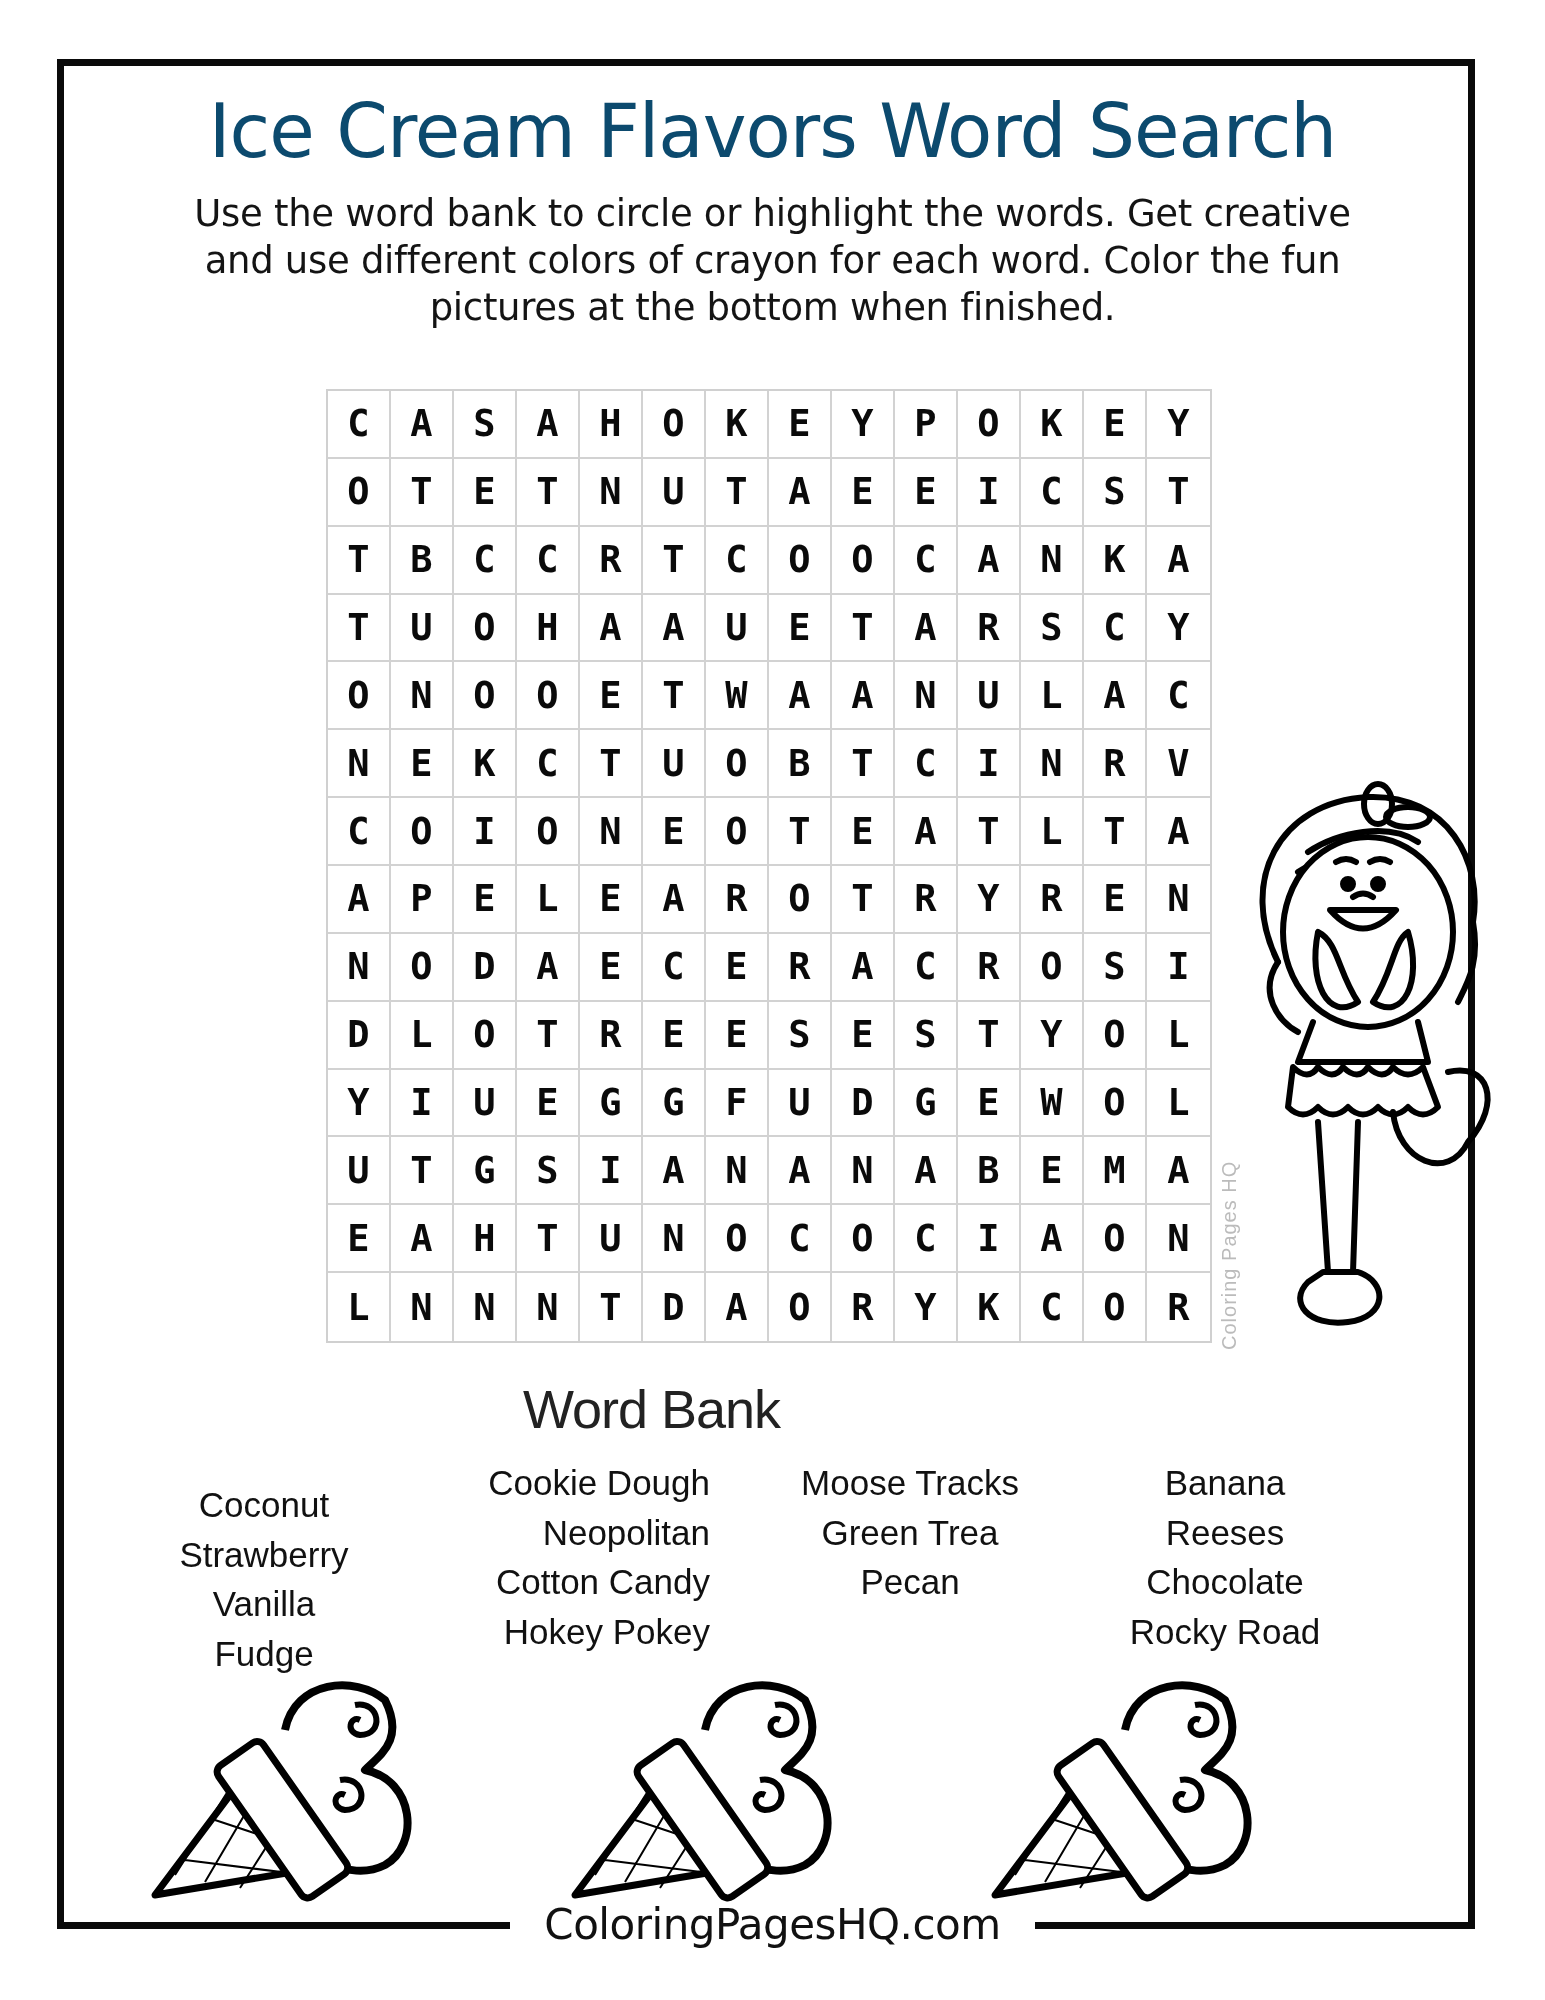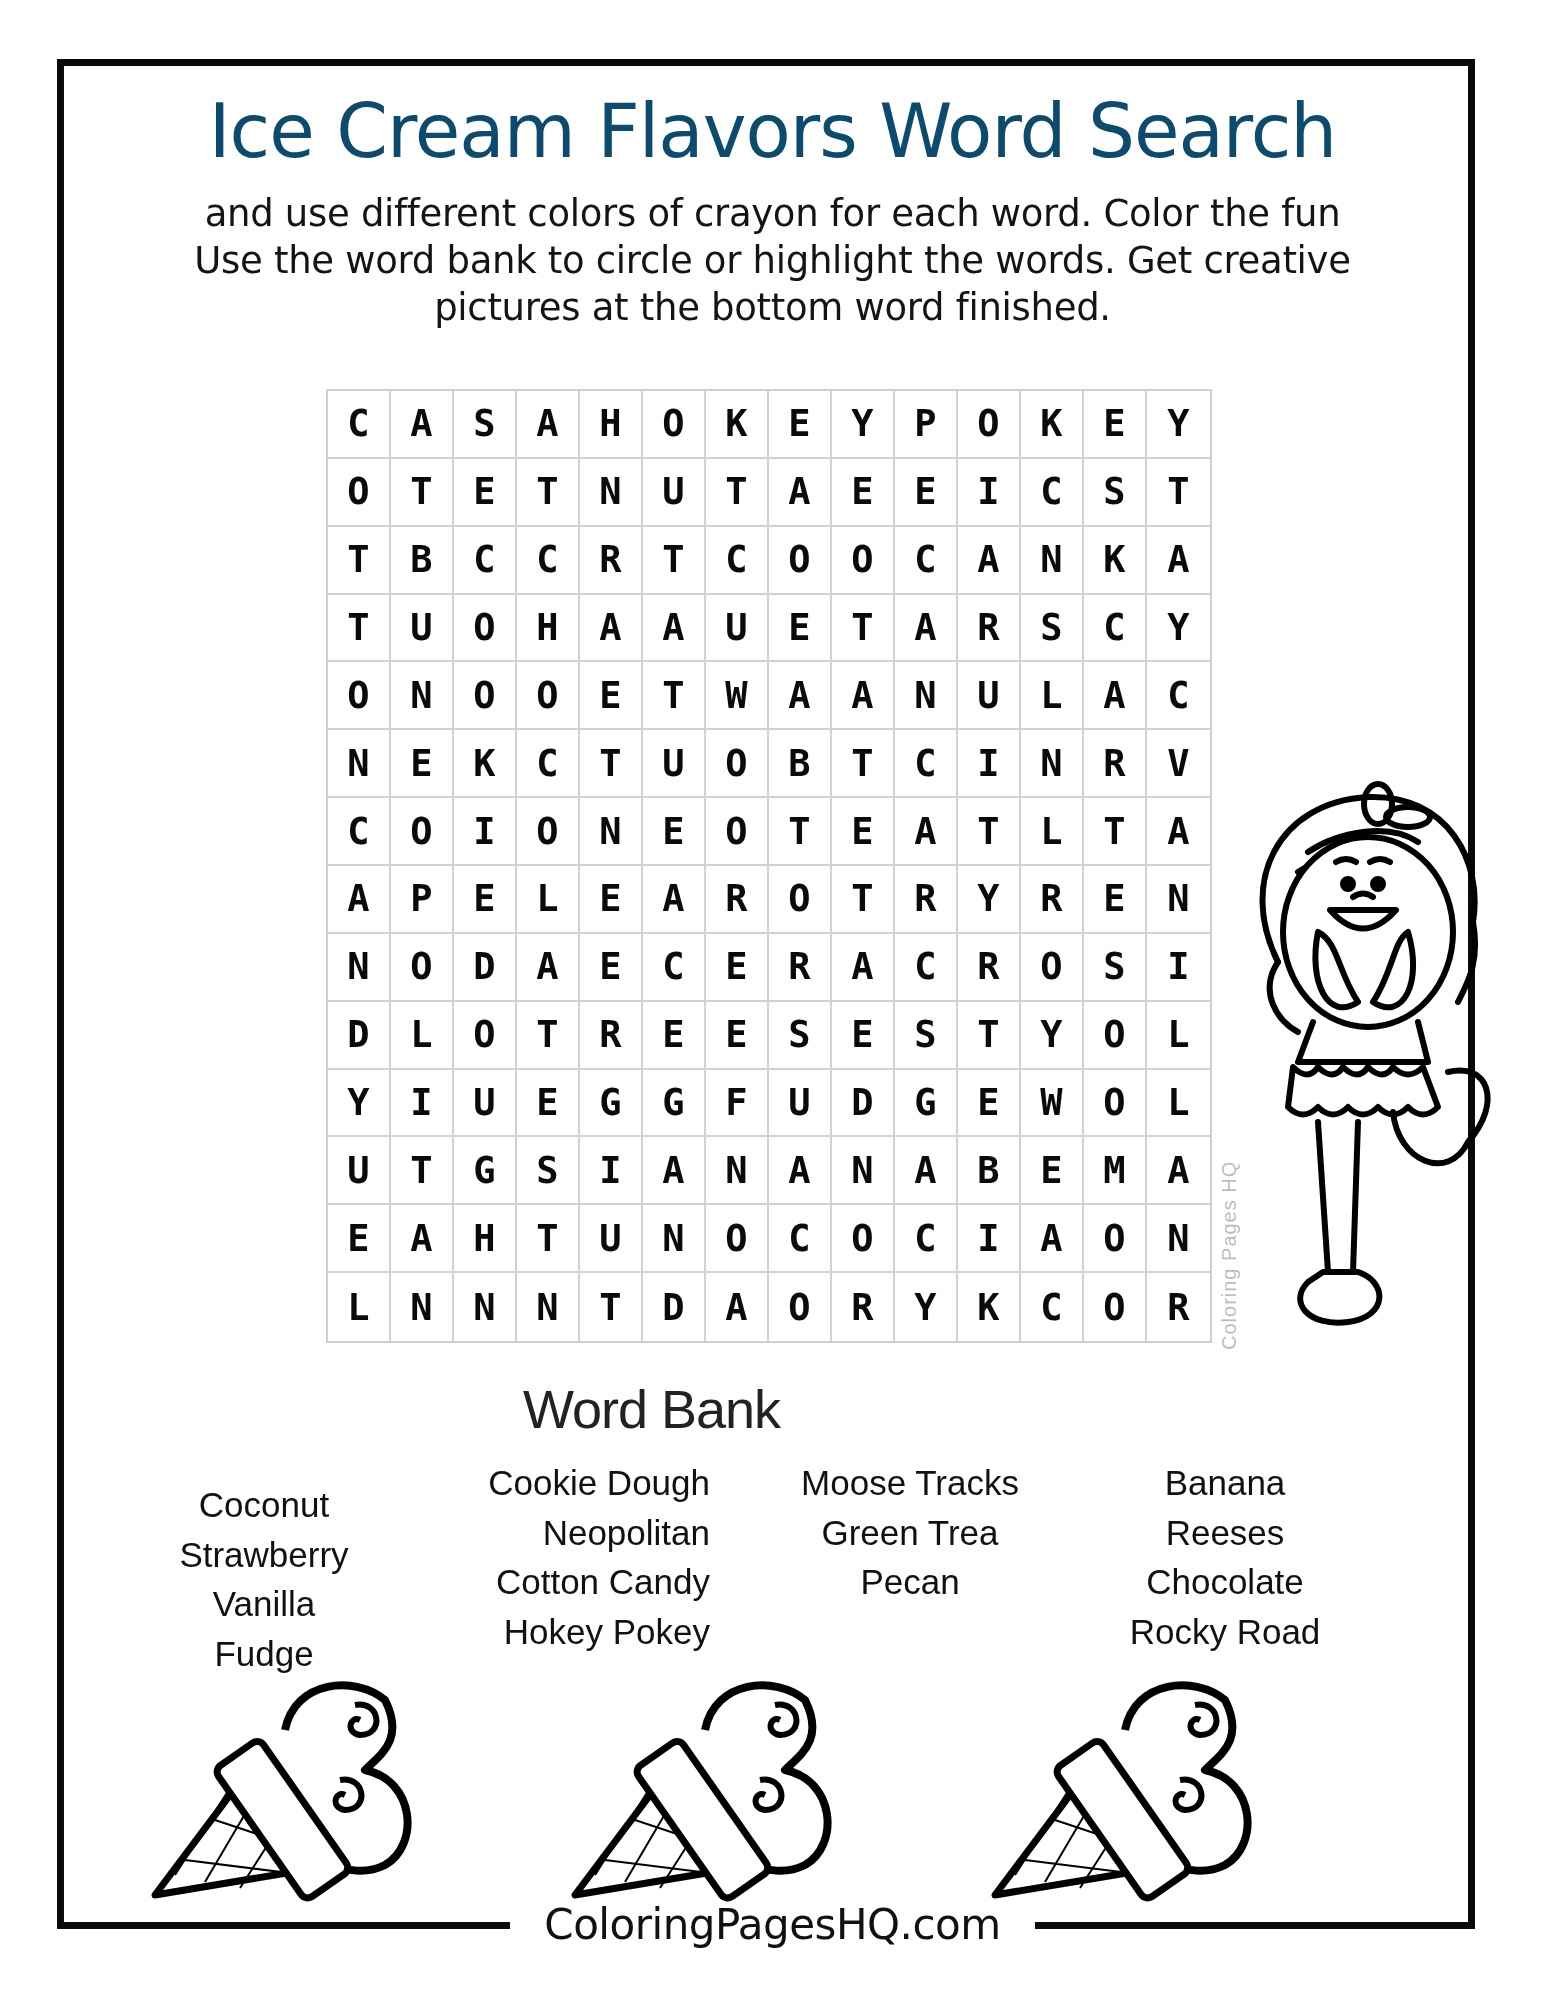--- a/index.html
+++ b/index.html
@@ -21,23 +21,23 @@
   .footer{position:absolute;left:0;width:1545px;top:1900px;text-align:center;font-size:42px;font-family:"DejaVu Sans",sans-serif;color:#111;letter-spacing:-0.5px;}
 </style>
 </head>
 <body>
 
 <div class="frame"></div>
 
 <div class="title">Ice Cream Flavors Word Search</div>
 
 <div class="instr">
+  <div>Use the word bank to circle or highlight the words. Get creative</div>
   <div>and use different colors of crayon for each word. Color the fun</div>
-  <div>Use the word bank to circle or highlight the words. Get creative</div>
-  <div>pictures at the bottom word finished.</div>
+  <div>pictures at the bottom when finished.</div>
 </div>
 
 <div class="grid" id="grid">
     <div class="cell">C</div>
     <div class="cell">A</div>
     <div class="cell">S</div>
     <div class="cell">A</div>
     <div class="cell">H</div>
     <div class="cell">O</div>
     <div class="cell">K</div>

